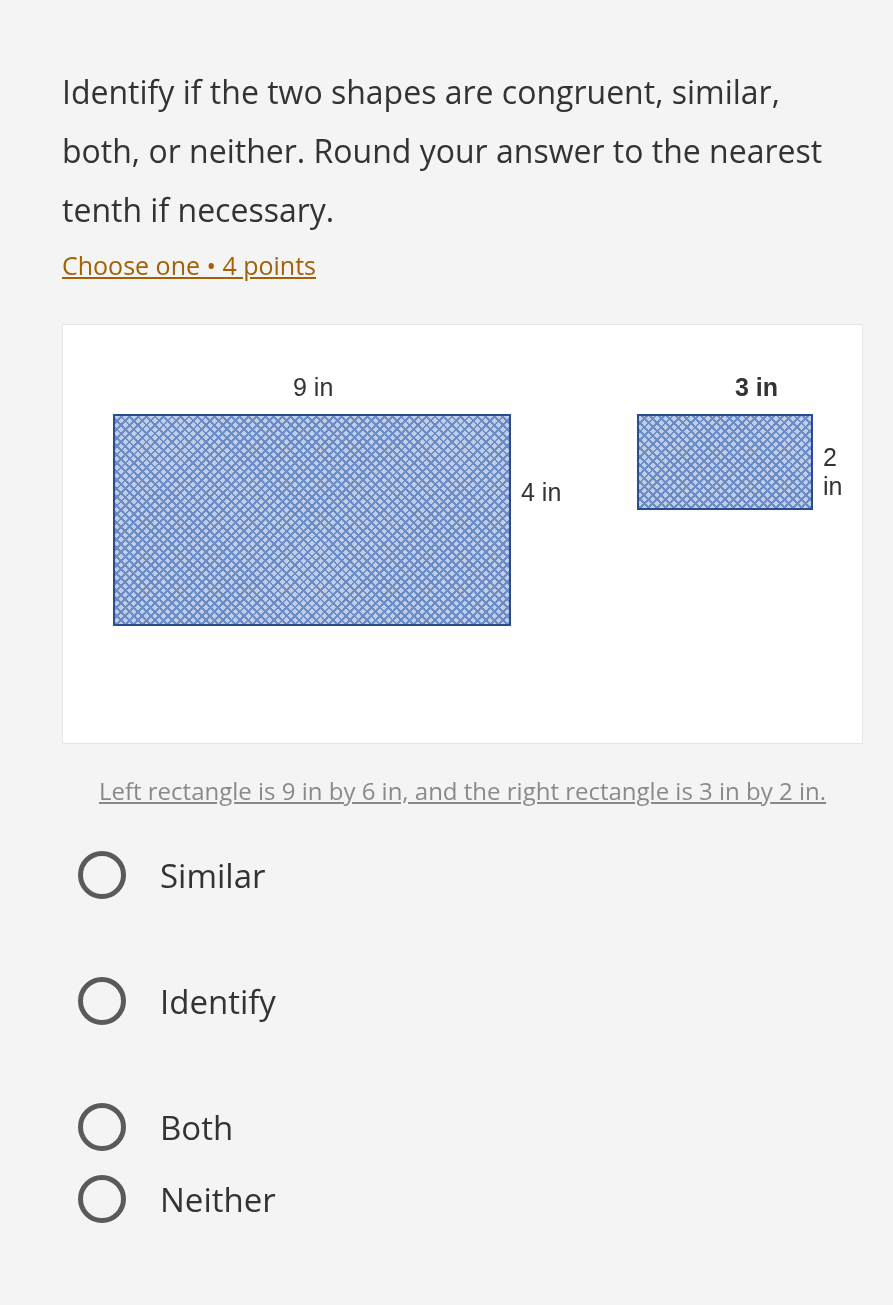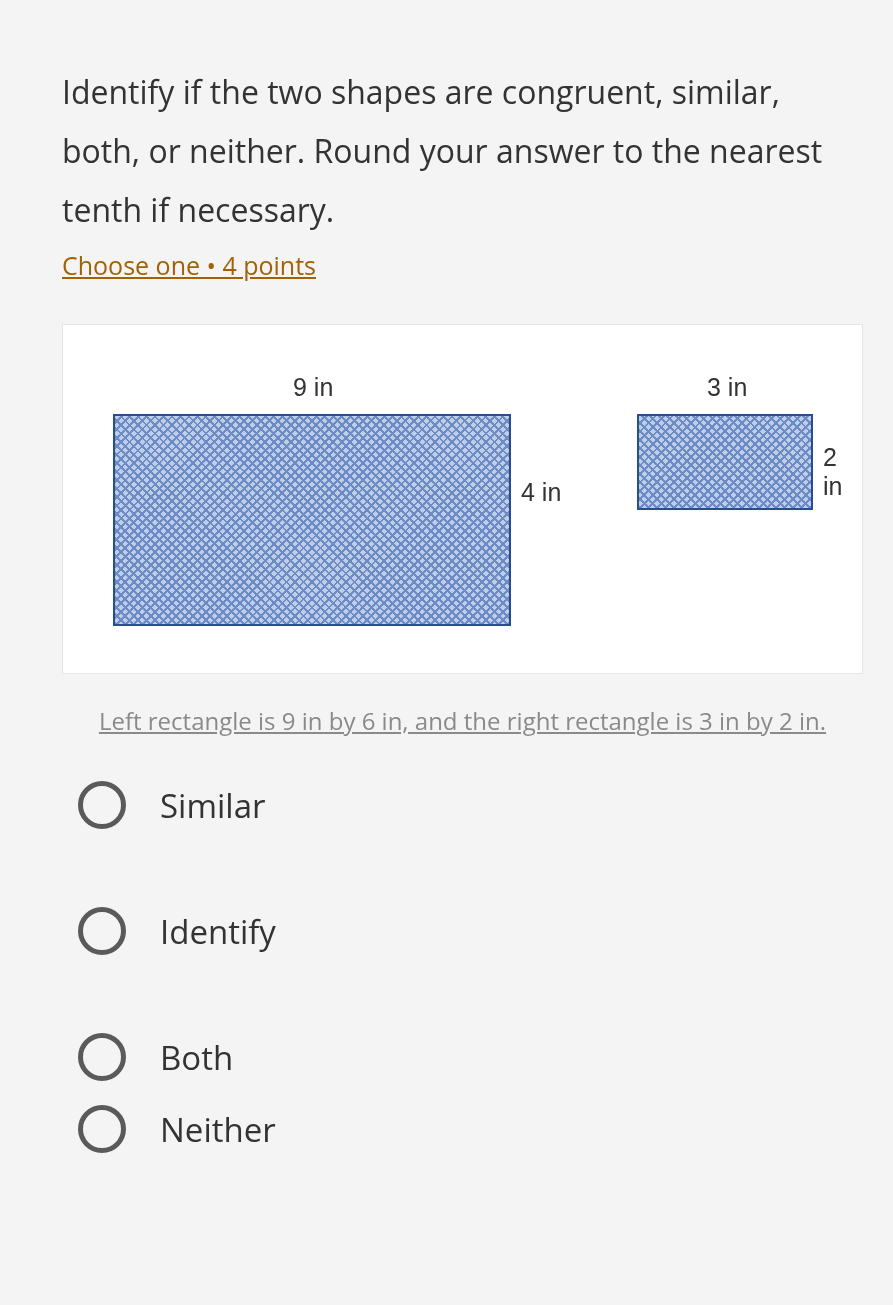--- a/index.html
+++ b/index.html
@@ -18,21 +18,21 @@
   .meta {
     font-size: 25px;
     color: #a16207;
     margin-top: 8px;
     text-decoration: underline;
   }
   .image-panel {
     background: #fff;
     border: 1px solid #e5e5e5;
     margin-top: 42px;
-    height: 350px;
+    height: 420px;
     position: relative;
   }
   .rect {
     position: absolute;
     background:
       repeating-linear-gradient(45deg, #6b8cc7 0 2px, transparent 2px 6px),
       repeating-linear-gradient(-45deg, #6b8cc7 0 2px, transparent 2px 6px),
       #bfcde6;
     border: 2px solid #2a4d8f;
   }
@@ -89,21 +89,21 @@
 <body>
 
 <div class="question-text">Identify if the two shapes are congruent, similar, both, or neither. Round your answer to the nearest tenth if necessary.</div>
 <div class="meta">Choose one • 4 points</div>
 
 <div class="image-panel">
   <div class="dim" style="left:222px; top:40px;">9 in</div>
   <div class="rect rect-left"></div>
   <div class="dim" style="left:450px; top:145px;">4 in</div>
 
-  <div class="dim" style="left:636px; top:40px;">3 in</div>
+  <div class="dim" style="left:664px; top:40px;font-weight:bold;">3 in</div>
   <div class="rect rect-right"></div>
   <div class="dim" style="left:752px; top:110px;">2 in</div>
 </div>
 
 <div class="caption">Left rectangle is 9 in by 6 in, and the right rectangle is 3 in by 2 in.</div>
 
 <div class="options">
   <div class="option">
     <div class="radio"></div>
     <div class="option-label">Similar</div>

